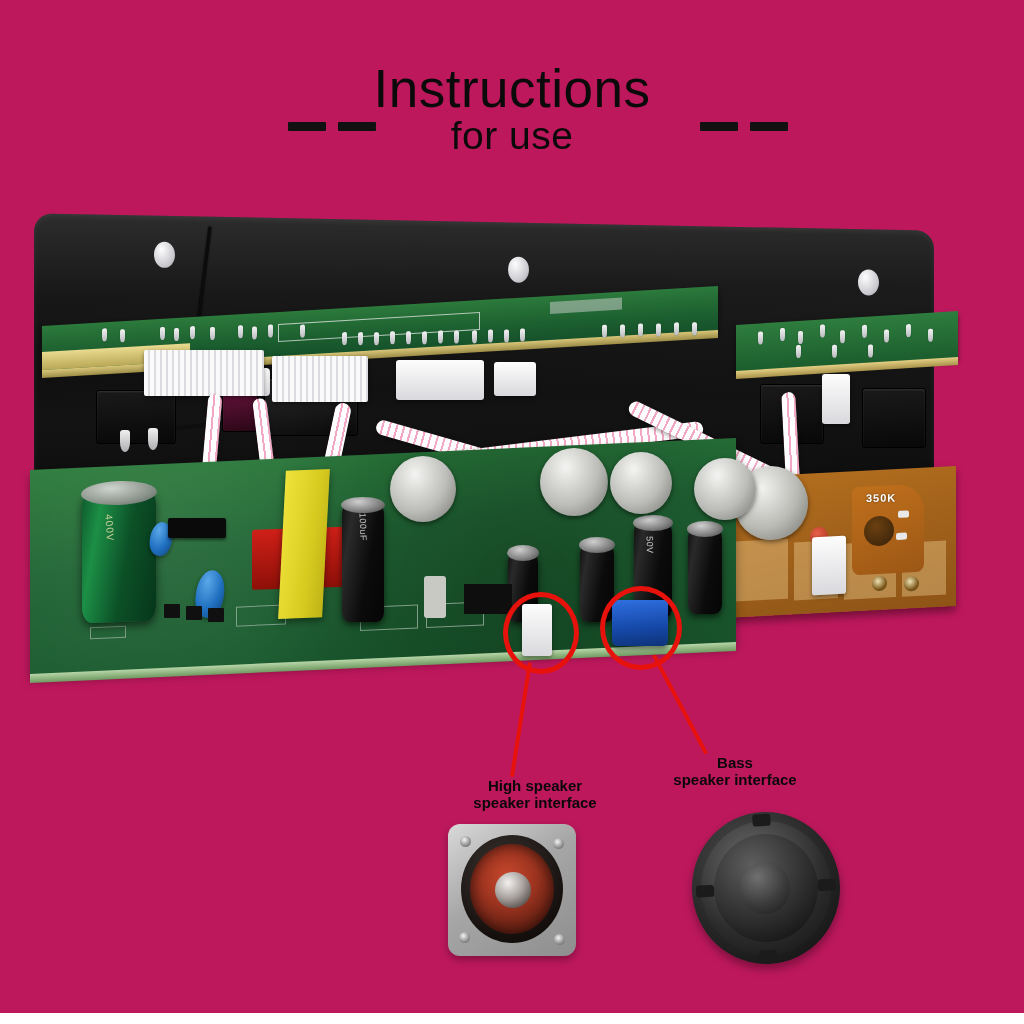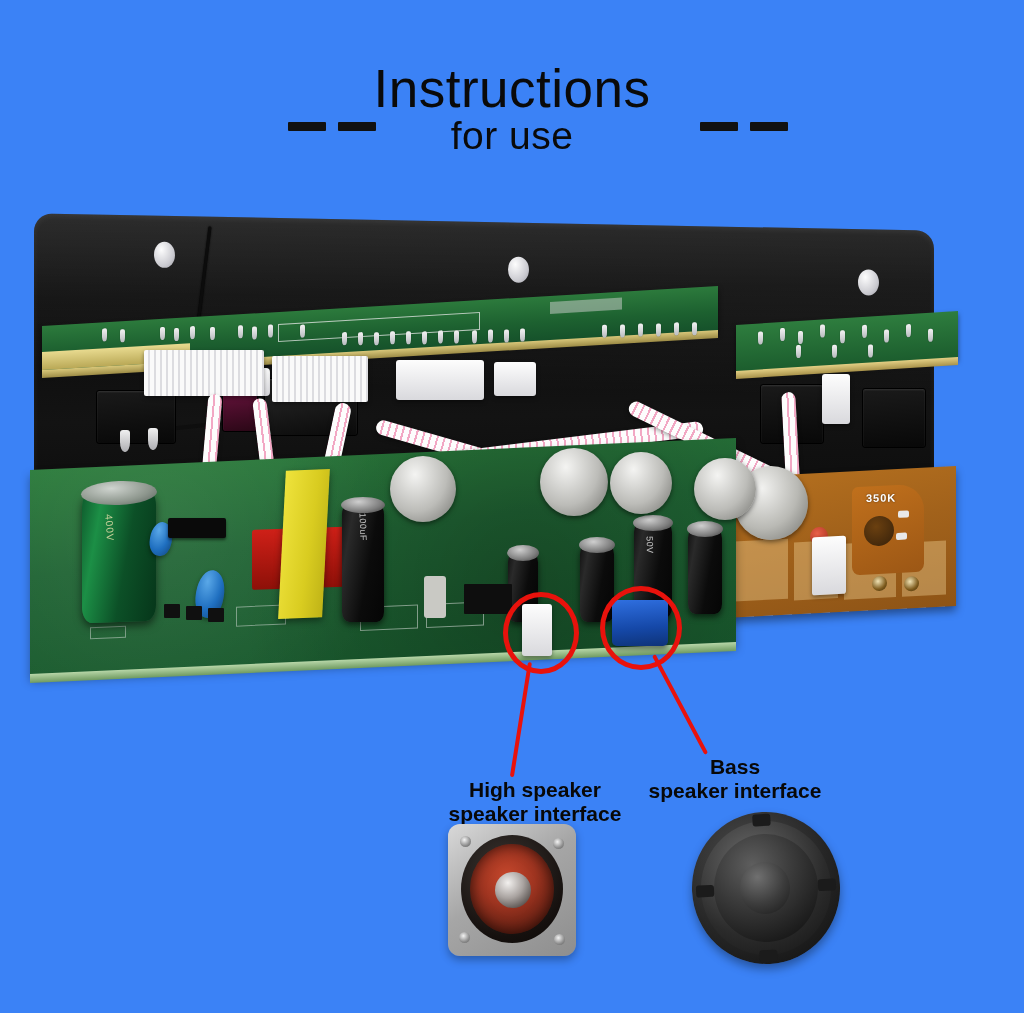--- a/index.html
+++ b/index.html
@@ -1,17 +1,17 @@
 <!DOCTYPE html>
 <html><head>
 <meta charset="utf-8">
 <style>
   html,body{margin:0;padding:0;background:#fff;}
   body{width:1024px;height:1024px;overflow:hidden;font-family:"Liberation Sans",sans-serif;}
-  #page{position:relative;width:1024px;height:1013px;background:#3b82f6;}
+  #page{position:relative;width:1024px;height:1013px;background:#be185d;}
 
   
   .title-block{position:absolute;left:0;top:62px;width:1024px;text-align:center;}
   .title-line{color:#0a0a0a;font-weight:400;letter-spacing:.5px;line-height:1.02;}
   .title-l1{font-size:53px;}
   .title-l2{font-size:39px;}
   .dash{position:absolute;background:#111;height:9px;width:38px;border-radius:1px;}
   .dash.d1{left:288px;top:122px;}
   .dash.d2{left:338px;top:122px;}
   .dash.d3{left:700px;top:122px;}
@@ -138,21 +138,21 @@
   .ribbon{position:absolute;border-radius:30px;
     background:repeating-linear-gradient(90deg,#fdfdfd 0 5px,#f2a8c4 5px 7px);
     box-shadow:0 2px 4px rgba(0,0,0,.35);}
 
   
   .ann-circle{position:absolute;border:5px solid #e8120c;border-radius:50%;}
   .leader{position:absolute;background:#e8120c;transform-origin:top left;border-radius:2px;}
 
   
   .callout{position:absolute;text-align:center;color:#080808;font-weight:700;line-height:1.12;}
-  .callout .l{display:block;font-size:21px;}
+  .callout .l{display:block;font-size:15px;}
 
   
   .tweeter{position:absolute;left:448px;top:824px;width:128px;height:132px;}
   .tw-frame{position:absolute;inset:0;border-radius:12px;
     background:linear-gradient(145deg,#d9d9d9,#a6a6a6 45%,#8e8e8e);
     box-shadow:0 4px 8px rgba(0,0,0,.3);}
   .tw-screw{position:absolute;width:11px;height:11px;border-radius:50%;
     background:radial-gradient(circle at 40% 35%,#f3f3f3,#8d8d8d 60%,#5c5c5c);}
   .tw-ring{position:absolute;left:13px;top:11px;width:102px;height:108px;border-radius:50%;
     background:radial-gradient(circle at 42% 34%,#3d3733,#15100e 70%,#0a0706);}

